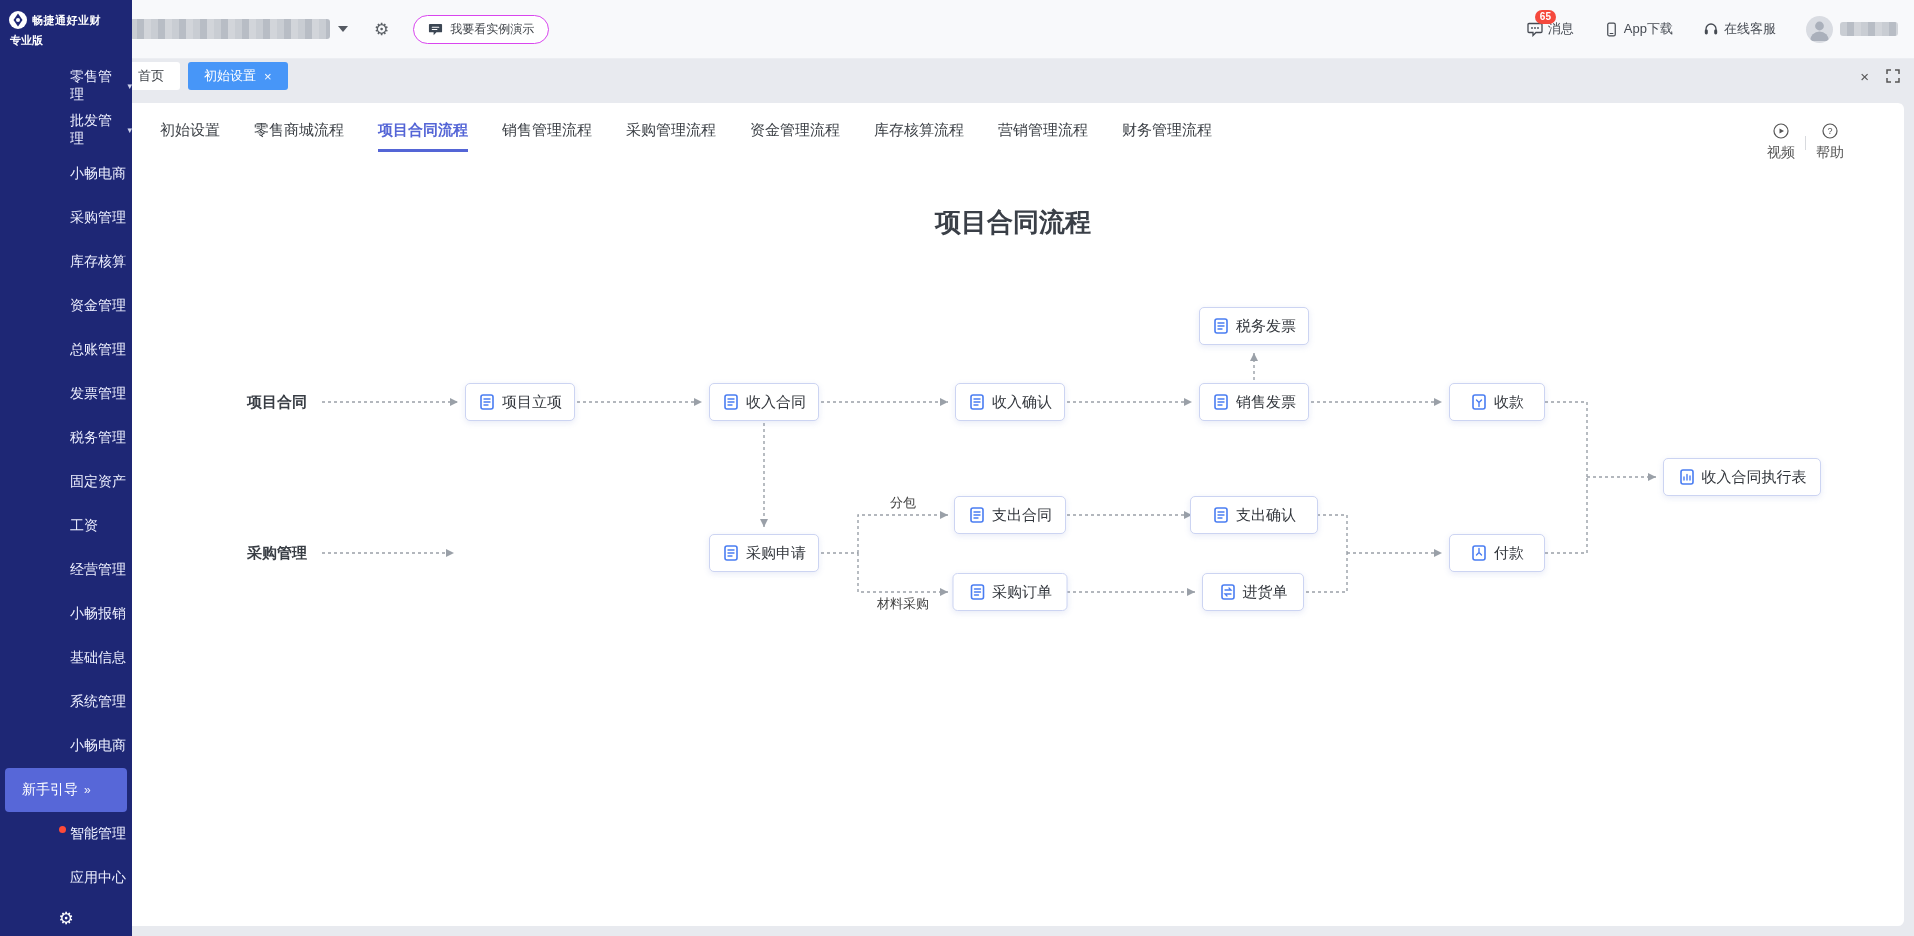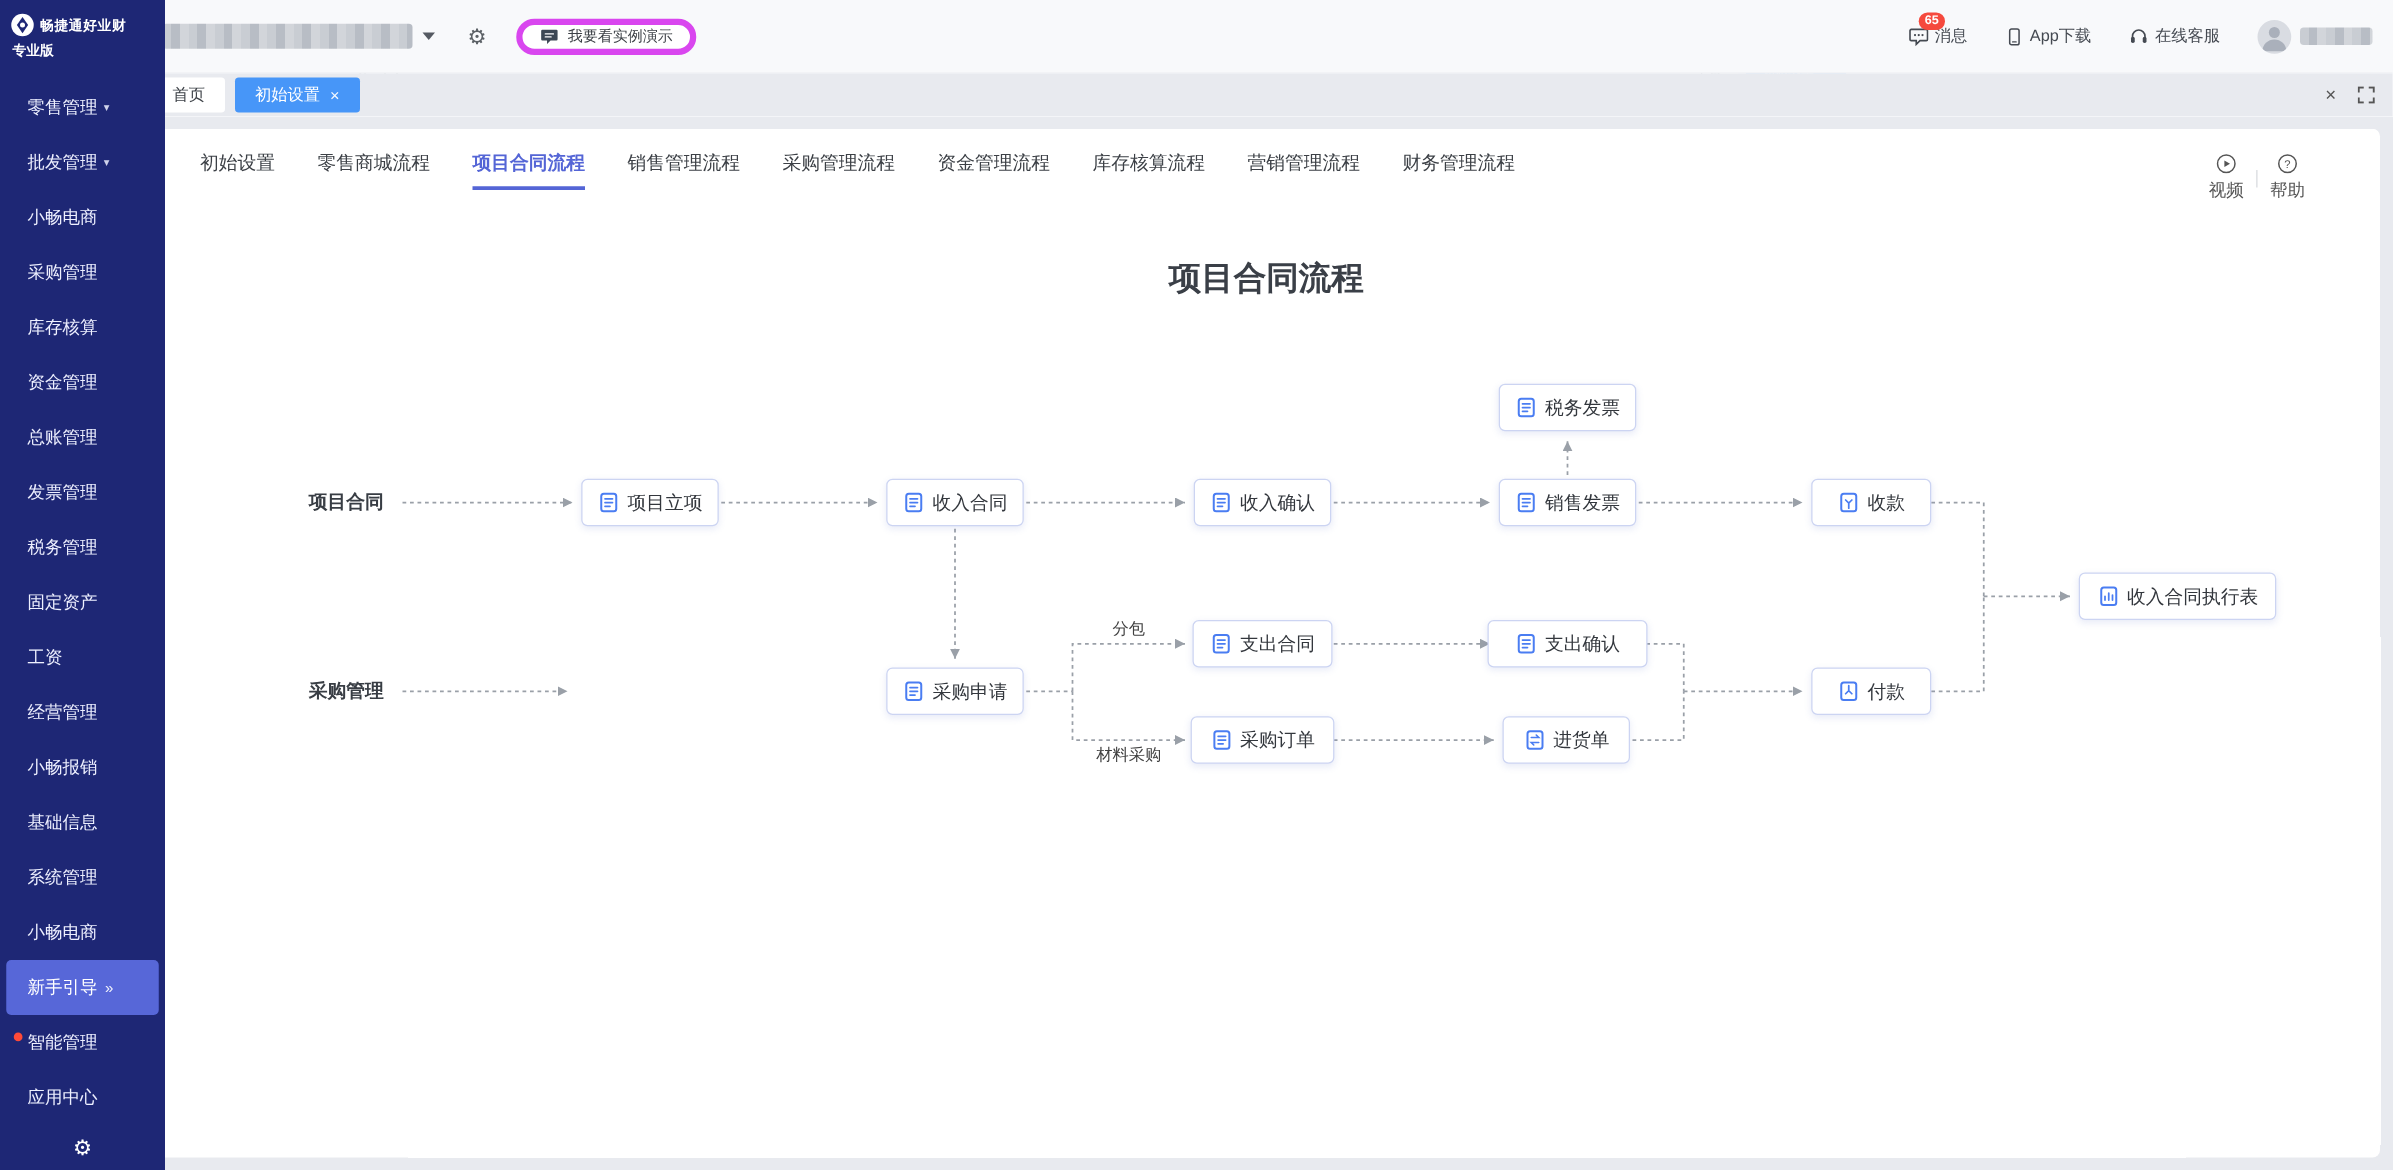--- a/index.html
+++ b/index.html
@@ -6,35 +6,35 @@
   html,body { width:1914px; height:936px; overflow:hidden; font-family:"Liberation Sans", sans-serif; background:#e8eaef; }
 
   
   .sidebar { position:fixed; left:0; top:0; bottom:0; width:132px; background:var(--sidebar-bg,#1e2775); color:#fff; display:flex; flex-direction:column; z-index:10; }
   .logo-area { height:64px; padding:10px 8px 0 8px; }
   .logo-row { display:flex; align-items:center; gap:4px; }
   .logo-icon { width:20px; height:20px; flex:none; display:inline-flex; }
   .brand-name { font-size:11px; font-weight:bold; white-space:nowrap; letter-spacing:.5px; }
   .brand-edition { font-size:11px; font-weight:bold; margin-top:3px; margin-left:2px; }
   .side-items { flex:1; display:flex; flex-direction:column; }
-  .side-item { height:44px; flex:none; display:flex; align-items:center; padding-left:22px; font-size:14px; cursor:pointer; position:relative; color:#eef0ff; }
+  .side-item { height:44px; flex:none; display:flex; align-items:center; padding-left:22px; font-size:14px; cursor:pointer; position:relative; color:#eef0ff;margin-left:48px; }
   .side-item.active { background:var(--active-item-bg,#5767d8); margin:0 5px; padding-left:17px; border-radius:4px; color:#fff; }
   .si-caret { font-size:9px; margin-left:5px; opacity:.85; }
   .red-dot { position:absolute; left:11px; top:50%; margin-top:-8px; width:7px; height:7px; background:#ff4a38; border-radius:50%; }
   .guide-arrow { margin-left:6px; font-size:12px; opacity:.9; }
   .side-footer { height:36px; display:flex; align-items:center; justify-content:center; }
   .gear-glyph { font-size:17px; color:#fff; cursor:pointer; }
 
   
   .topbar { position:fixed; left:112px; right:0; top:0; height:59px; background:#f8f9fb; display:flex; align-items:center; border-bottom:1px solid #eceef2; z-index:9; }
   .org-select { display:flex; align-items:center; gap:8px; margin-left:18px; cursor:pointer; }
   .redacted { display:inline-block; height:20px; width:200px; border-radius:3px; background:repeating-linear-gradient(90deg,#c9cdd3 0 7px,#b8bdc5 7px 14px,#d2d5da 14px 21px); filter:blur(.6px); }
   .caret-down { width:0; height:0; border-left:5px solid transparent; border-right:5px solid transparent; border-top:6px solid #555a62; }
   .top-gear { font-size:17px; color:#5c6166; margin-left:26px; cursor:pointer; }
-  .demo-pill { margin-left:24px; height:29px; padding:0 14px; border:5px solid #d946ef; background:#fff; border-radius:15px; display:flex; align-items:center; gap:7px; font-size:12px; color:#3c4046; cursor:pointer; font-family:inherit; }
+  .demo-pill { margin-left:24px; height:29px; padding:0 14px; border:1px solid #d946ef; background:#fff; border-radius:15px; display:flex; align-items:center; gap:7px; font-size:12px; color:#3c4046; cursor:pointer; font-family:inherit; }
   .top-right { margin-left:auto; display:flex; align-items:center; gap:30px; padding-right:16px; }
   .top-item { position:relative; display:flex; align-items:center; gap:5px; font-size:13px; color:#454a52; cursor:pointer; }
   .badge { position:absolute; top:-10px; left:8px; background:var(--badge-red,#f5493d); color:#fff; font-size:10px; line-height:14px; padding:0 5px; border-radius:8px; font-weight:bold; }
   .user { display:flex; align-items:center; gap:7px; cursor:pointer; }
   .avatar { width:27px; height:27px; border-radius:50%; background:#d9dce2; display:inline-flex; align-items:center; justify-content:center; overflow:hidden; }
   .redacted.name { width:58px; height:14px; }
 
   
   .tabstrip { position:fixed; left:112px; right:0; top:59px; height:34px; background:#e8eaef; display:flex; align-items:center; padding-left:10px; gap:8px; z-index:8; }
   .wtab { background:#fff; color:#3c4046; font-size:13px; height:28px; padding:0 16px; border-radius:3px; display:flex; align-items:center; gap:8px; cursor:pointer; }

